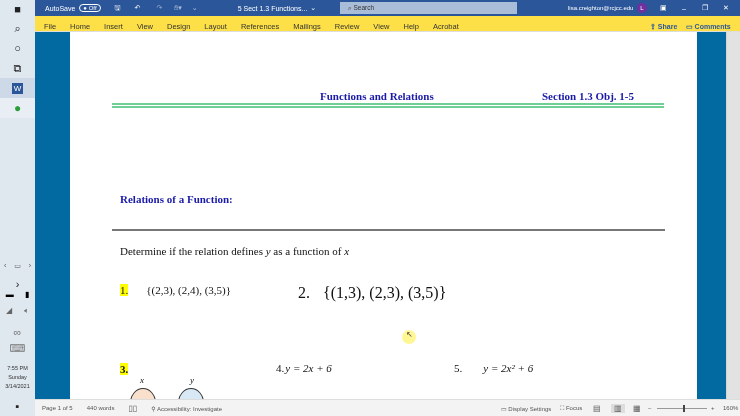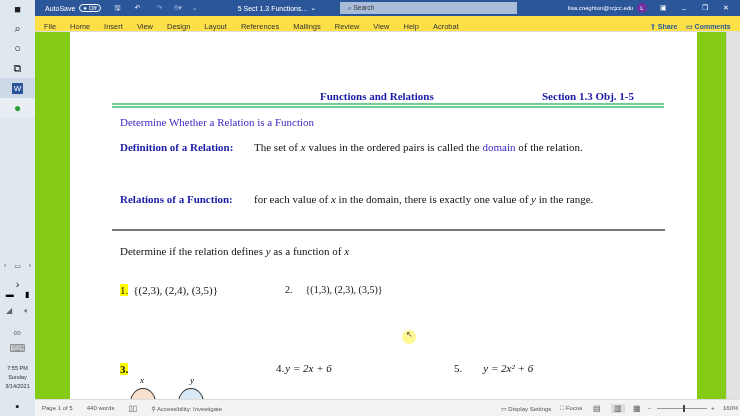--- a/index.html
+++ b/index.html
@@ -2,21 +2,21 @@
 <html><head>
 <meta charset="utf-8">
 <style>
 *{box-sizing:border-box;margin:0;padding:0}
 html,body{width:740px;height:416px;overflow:hidden;background:#e6e6e6;font-family:"Liberation Sans",sans-serif}
 #taskbar{position:absolute;left:0;top:0;width:35px;height:416px;background:#dfe7ef;display:flex;flex-direction:column;align-items:center}
 .tb-ic{width:35px;height:20px;display:flex;align-items:center;justify-content:center;color:#222;font-size:11px}
 #titlebar{position:absolute;left:35px;top:0;width:705px;height:16px;background:#2b579a;color:#fff;font-size:7px;display:flex;align-items:center}
 #ribbon{position:absolute;left:35px;top:16px;width:705px;height:16px;background:#fde047;font-size:7.5px;color:#333;display:flex;align-items:flex-end;border-bottom:1px solid #ddd}
 .tab{padding:0 7px;cursor:pointer}
-#canvas{position:absolute;left:35px;top:32px;width:705px;height:367px;background:#84cc16;overflow:hidden}
+#canvas{position:absolute;left:35px;top:32px;width:705px;height:367px;background:#0369a1;overflow:hidden}
 #page{position:absolute;left:35px;top:0;width:627px;height:380px;background:#fff}
 .doc{font-family:"Liberation Serif",serif;color:#111}
 #status{position:absolute;left:35px;top:399px;width:705px;height:17px;background:#f3f3f3;border-top:1px solid #ddd;font-size:6px;color:#555;display:flex;align-items:center}
 .blue{color:#3b2bc2}
 .hl{background:#ffff00}
 </style>
 </head>
 <body>
 
 <div id="taskbar">
@@ -90,37 +90,33 @@
  <span style="position:absolute;left:615px;color:#2b579a;font-weight:bold;font-size:7px"><span>⇪</span> <span>Share</span></span>
  <span style="position:absolute;left:651px;color:#2b579a;font-weight:bold;font-size:7px"><span>▭</span> <span>Comments</span></span>
 </div>
 
 <div id="canvas">
  <div id="page" class="doc">
   <div style="position:absolute;left:250px;top:58px;font-size:11px;font-weight:bold;color:#1a1aa8">Functions and Relations</div>
   <div style="position:absolute;left:472px;top:58px;font-size:11px;font-weight:bold;color:#1a1aa8">Section 1.3 Obj. 1-5</div>
   <div style="position:absolute;left:42px;top:71px;width:552px;height:2px;background:#6fcf97"></div>
   <div style="position:absolute;left:42px;top:74px;width:552px;height:2px;background:#6fcf97"></div>
-  <div style="position:absolute;left:50px;top:84px;font-size:11px" class="blue">Determine Whether a Relation is a Function</div>
 
-  <div style="position:absolute;left:50px;top:109px;font-size:11px;font-weight:bold;color:#1a1aa8">Definition of a Relation:</div>
   <div style="position:absolute;left:184px;top:109px;font-size:11px;line-height:13px">
-   <div><span>The set of </span><i>x</i><span> values in the ordered pairs is called the </span><span class="blue">domain</span><span> of the relation.</span></div>
   </div>
 
   <div style="position:absolute;left:50px;top:161px;font-size:11px;font-weight:bold;color:#1a1aa8">Relations of a Function:</div>
   <div style="position:absolute;left:184px;top:161px;font-size:11px;line-height:13px">
-   <div><span>for each value of </span><i>x</i><span> in the domain, there is exactly one value of </span><i>y</i><span> in the range.</span></div>
   </div>
   <div style="position:absolute;left:42px;top:197px;width:553px;height:1.5px;background:#777"></div>
 
   <div style="position:absolute;left:50px;top:213px;font-size:11px"><span>Determine if the relation defines </span><i>y</i><span> as a function of </span><i>x</i></div>
 
-  <div style="position:absolute;left:50px;top:252px;font-size:11px"><span class="hl">1.</span><span style="margin-left:5px">{(2,3), (2,4), (3,5)}</span></div>
-  <div style="position:absolute;left:215px;top:252px;font-size:10px"><span>2.</span><span style="margin-left:13px">{(1,3), (2,3), (3,5)}</span></div>
+  <div style="position:absolute;left:50px;top:252px;font-size:11px"><span class="hl">1.</span><span style="margin-left:18px">{(2,3), (2,4), (3,5)}</span></div>
+  <div style="position:absolute;left:228px;top:252px;font-size:16px"><span>2.</span><span style="margin-left:13px">{(1,3), (2,3), (3,5)}</span></div>
 
   <div style="position:absolute;left:332px;top:298px;width:14px;height:14px;border-radius:7px;background:rgba(255,240,60,.55)">
         <span style="position:absolute;left:4px;top:0;font-size:8px;color:#444">↖</span>
       </div>
 
   <div style="position:absolute;left:50px;top:331px;font-size:11px;font-weight:bold"><span class="hl">3.</span></div>
   <div style="position:absolute;left:70px;top:343px;font-size:9px;font-style:italic">x</div>
   <div style="position:absolute;left:120px;top:343px;font-size:9px;font-style:italic">y</div>
   <div style="position:absolute;left:60px;top:356px;width:26px;height:30px;border-radius:13px/15px;border:1px solid #333;background:#f8e0cc"></div>
   <div style="position:absolute;left:108px;top:356px;width:26px;height:30px;border-radius:13px/15px;border:1px solid #333;background:#d8e8f4"></div>

